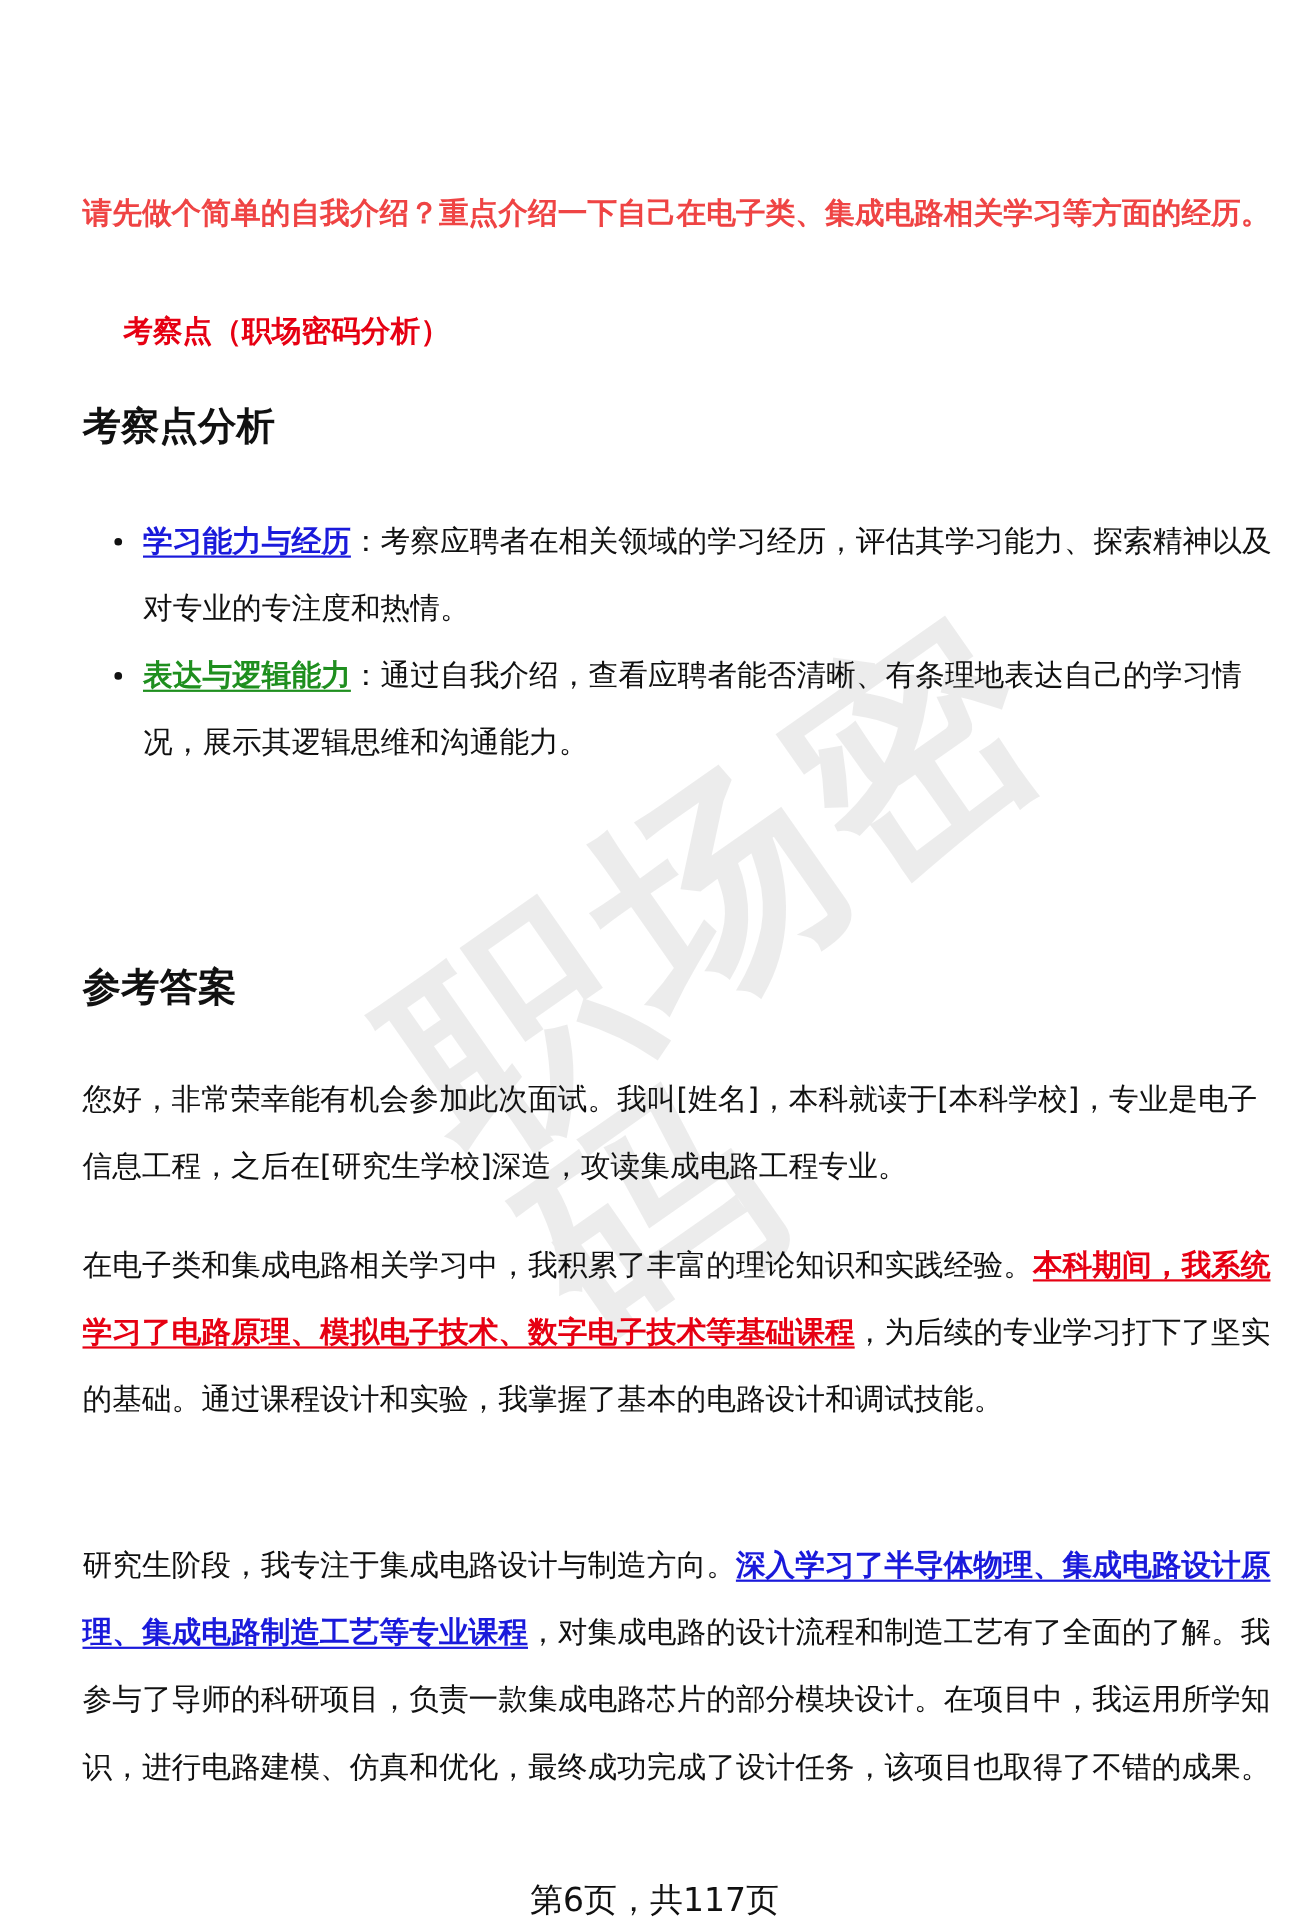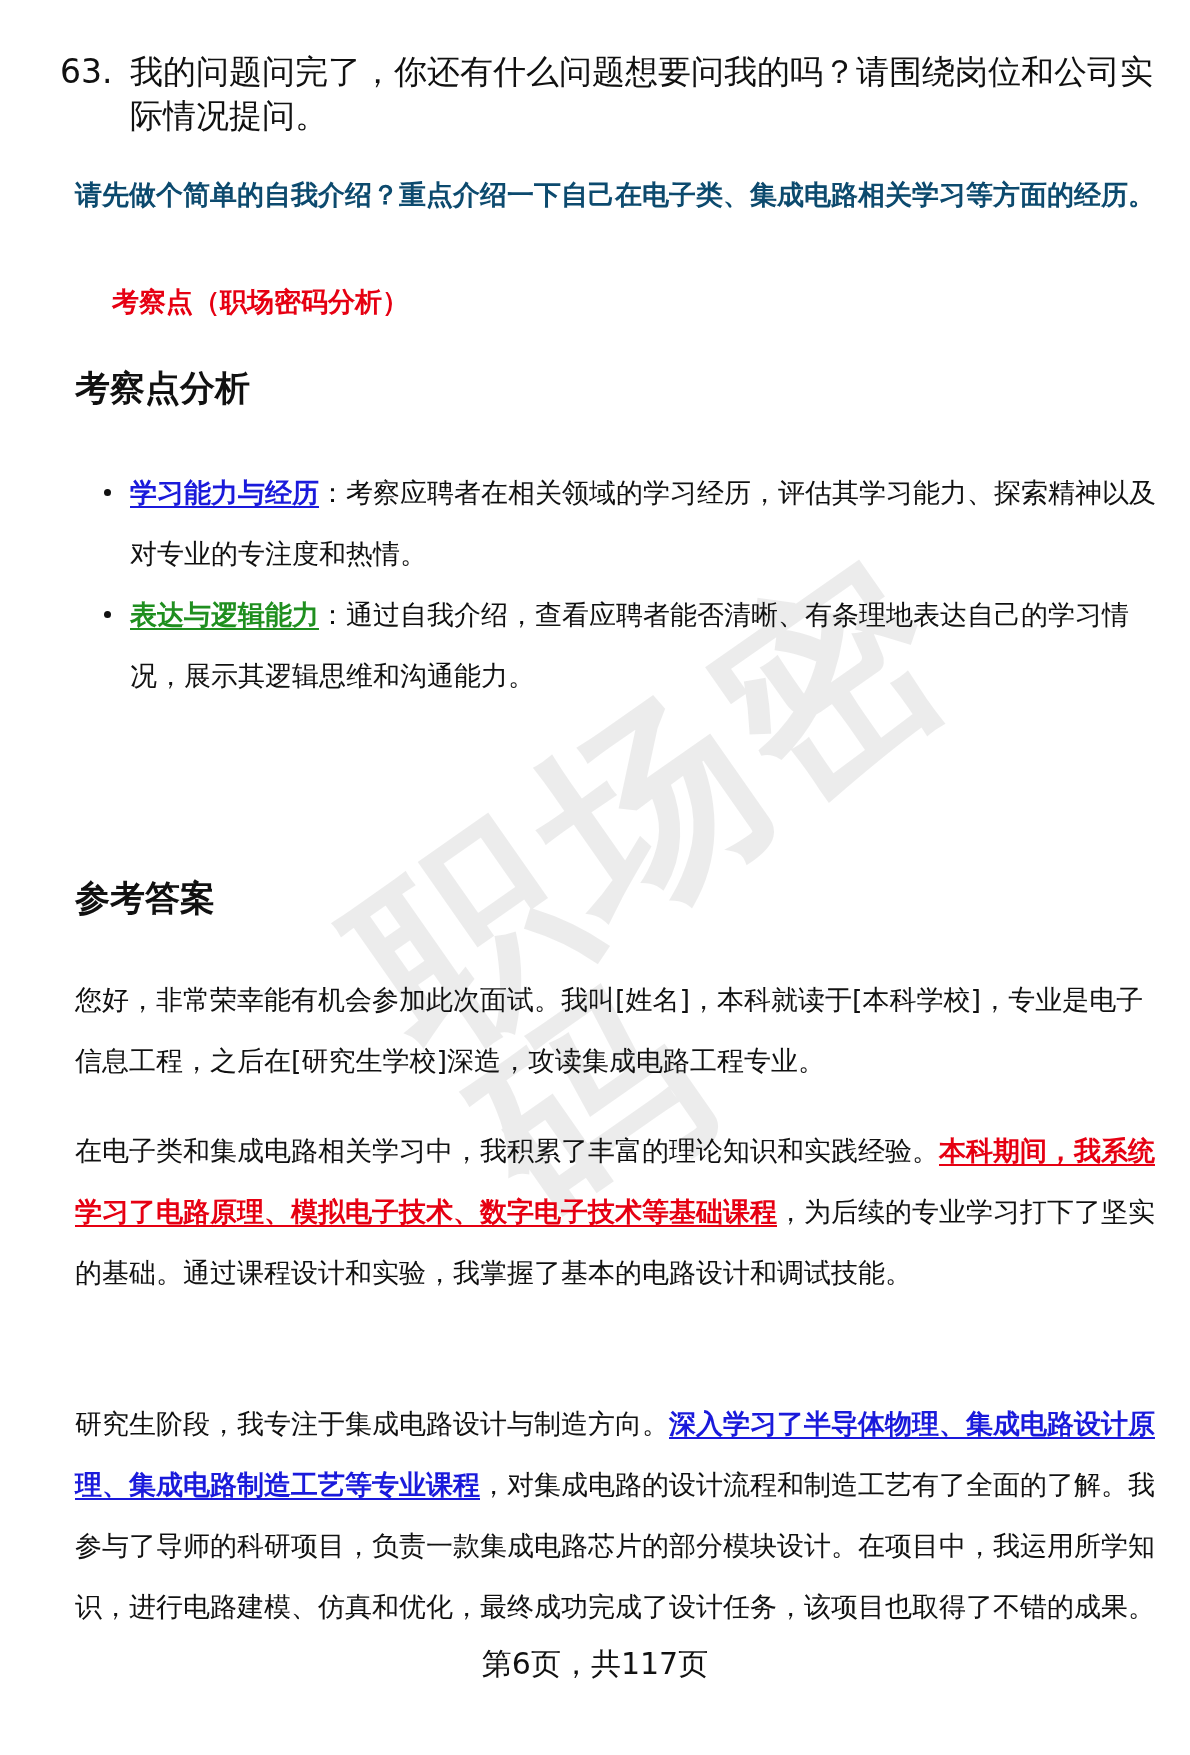--- a/index.html
+++ b/index.html
@@ -11,21 +11,21 @@
                pointer-events:none; opacity:0.07; transform:rotate(-35deg);
                font-weight:bold; font-size:210px; color:#000; line-height:1;
                display:flex; flex-direction:column; align-items:center; justify-content:center;
                letter-spacing:10px; }
 
   .q-title { position:absolute; left:60px; top:50px; width:1100px; font-size:33px; line-height:44px; color:#111; }
   .q-title .num { position:absolute; left:0; top:0; }
   .q-title .text { display:block; margin-left:70px; }
 
   .prompt { position:absolute; left:75px; top:176px; width:1095px; font-size:27px; line-height:37px;
-            color:#0c4a6e; font-weight:bold; }
+            color:#ef4444; font-weight:bold; }
   .subtag { position:absolute; left:75px; top:283px; font-size:27px; line-height:37px;
             color:#e60012; font-weight:bold;margin-left:37px; }
 
   .h2 { position:absolute; left:75px; font-size:35px; font-weight:bold; color:#111; line-height:40px; }
   .h2.analysis { top:368px; }
   .h2.answer { top:878px; }
 
   .bullets { position:absolute; left:100px; top:462px; width:1070px; margin:0; padding:0; list-style:none; }
   .bullets li { position:relative; padding-left:30px; font-size:27px; line-height:61px; color:#111; }
   .bullets li .dot { position:absolute; left:4px; top:27px; width:7px; height:7px; border-radius:50%; background:#111; }
@@ -34,33 +34,29 @@
   .kw.blue { color:#1a1adb; }
   .kw.green { color:#1f8f1f; }
 
   .para { position:absolute; left:75px; width:1095px; font-size:27px; line-height:61px; color:#111; margin:0; }
   .para.p1 { top:969px; }
   .para.p2 { top:1120px; }
   .para.p3 { top:1393px; }
   .hl-red { color:#e60012; font-weight:bold; text-decoration:underline; text-underline-offset:4px; }
   .hl-blue { color:#1a1adb; font-weight:bold; text-decoration:underline; text-underline-offset:4px; }
 
-  .footer { position:absolute; left:0; width:1190px; top:1644px; text-align:center; font-size:30px; line-height:40px; color:#111; }
+  .footer { position:absolute; left:0; width:1190px; top:1708px; text-align:center; font-size:30px; line-height:40px; color:#111; }
 </style>
 </head>
 <body>
 
 <div class="page">
 
   <div class="watermark">职场密码</div>
 
-  <div class="q-title">
-    <span class="num">63.</span>
-    <span class="text">我的问题问完了，你还有什么问题想要问我的吗？请围绕岗位和公司实际情况提问。</span>
-  </div>
 
   <div class="prompt">请先做个简单的自我介绍？重点介绍一下自己在电子类、集成电路相关学习等方面的经历。</div>
 
   <div class="subtag">考察点（职场密码分析）</div>
 
   <div class="h2 analysis">考察点分析</div>
 
   <ul class="bullets">
     <li>
       <span class="dot"></span>

